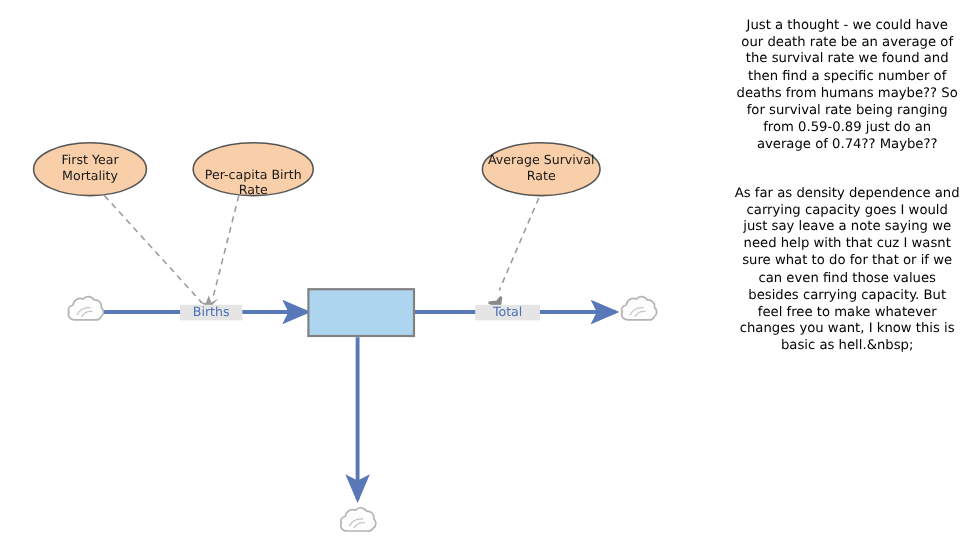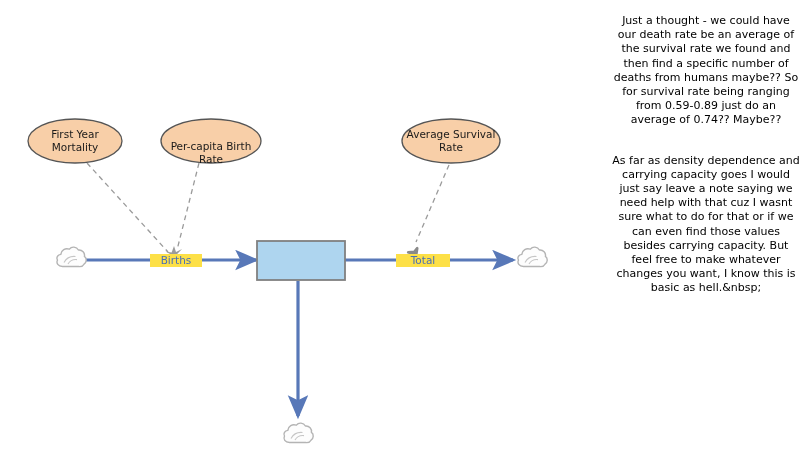--- a/index.html
+++ b/index.html
@@ -43,21 +43,21 @@
     line-height: 13px;
     white-space: nowrap;
   }
   .flow-label {
     position: absolute;
     text-align: center;
     color: #4a6fb5;
     font-size: 10.5px;
     line-height: 13px;
     white-space: nowrap;
-    background: #fde047;
+    background: #e5e5e5;
     padding: 0 2px;
   }
 
   
   #notes {
     position: absolute;
     left: 612px;
     top: 0;
     width: 188px;
     height: 466px;

